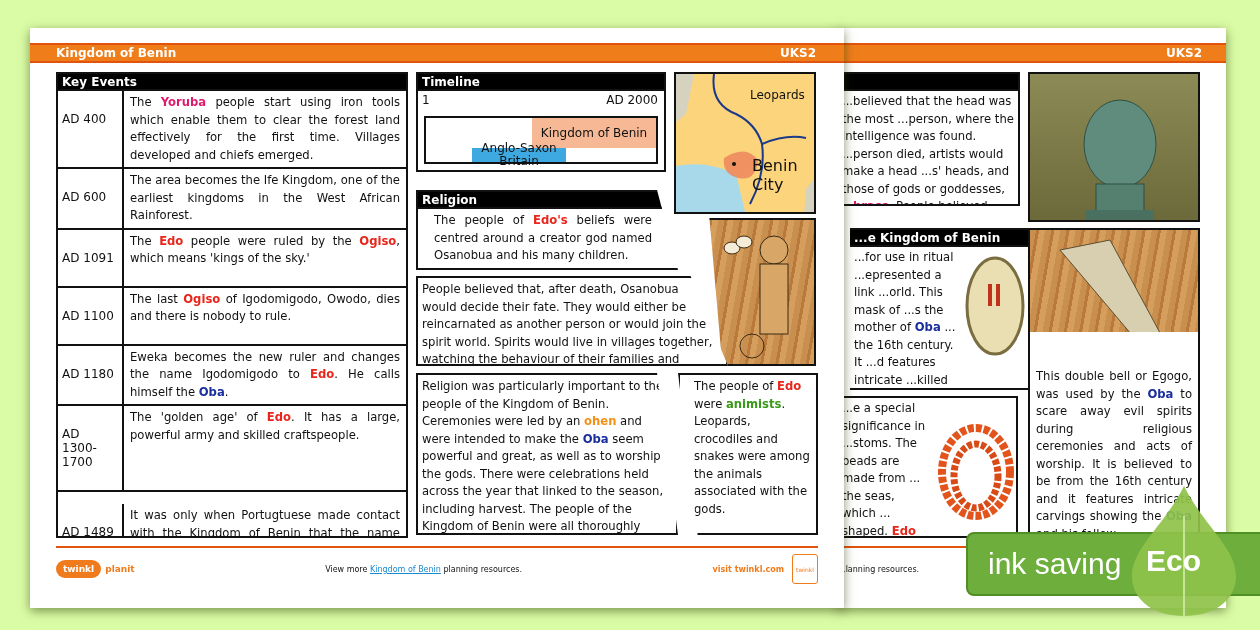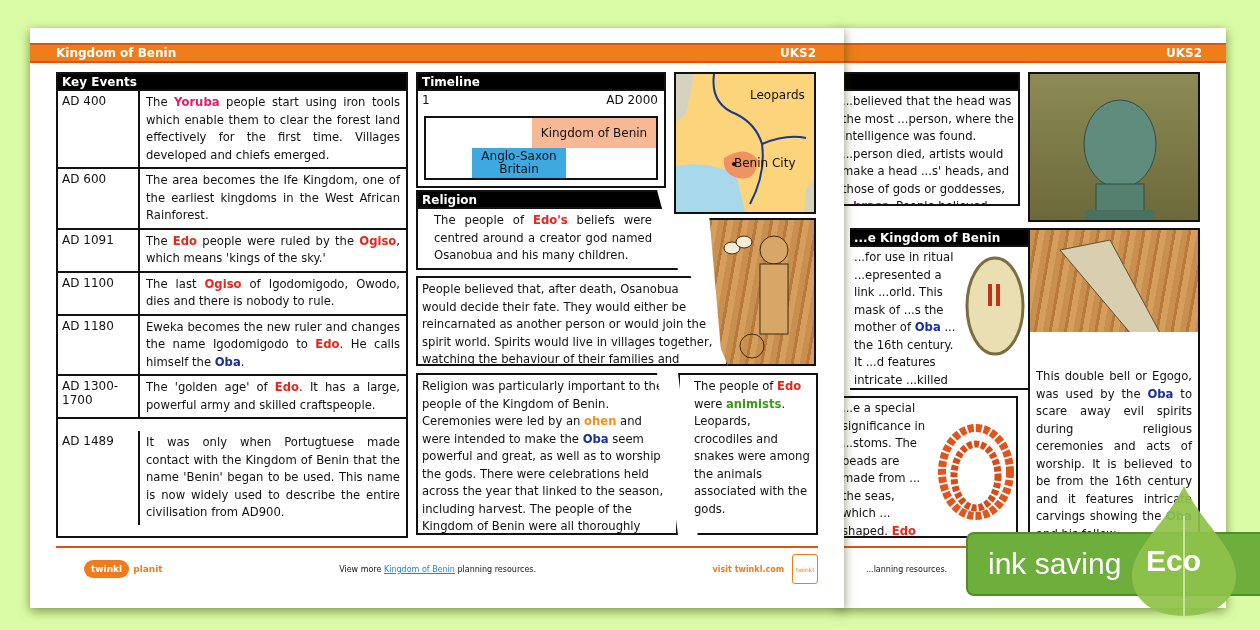--- a/index.html
+++ b/index.html
@@ -39,45 +39,45 @@
   .red { color: #e8261b; font-weight: bold; }
   .pink { color: #dd1c6e; font-weight: bold; }
   .blue { color: #1a2f9c; font-weight: bold; }
   .orange { color: #f39015; font-weight: bold; }
   .green { color: #3a9a1a; font-weight: bold; }
 
   
   .events { left: 26px; top: 44px; width: 352px; height: 466px; }
   .ev-row { display: flex; border-bottom: 2px solid #111; }
   .ev-row:last-child { border-bottom: none; margin-top: 12px; }
-  .ev-date { width: 82px; border-right: 2px solid #111; padding: 3px 4px; font-size: 12px; font-weight: normal; }
+  .ev-date { width: 66px; border-right: 2px solid #111; padding: 21px 4px; font-size: 12px; font-weight: normal; }
   .ev-desc { flex: 1; padding: 3px 6px; text-align: justify; }
 
   
-  .timeline { left: 386px; top: 44px; width: 250px; height: 116px; }
+  .timeline { left: 386px; top: 44px; width: 250px; height: 100px; }
   .tl-axis { display: flex; justify-content: space-between; font-size: 12px; padding: 2px 6px 0 4px; }
   .tl-chart { position: absolute; left: 6px; right: 6px; top: 42px; bottom: 6px; border: 2px solid #111; }
   .tl-bar { position: absolute; font-size: 12px; text-align: center; line-height: 13px; display: flex; align-items: center; justify-content: center; }
   .tl-benin { left: 106px; right: 0; top: 0; height: 30px; background: #f7b995; }
   .tl-anglo { left: 46px; width: 94px; top: 30px; bottom: 0; background: #3ea8e0; }
 
   
   .map { left: 644px; top: 44px; width: 142px; height: 142px; background: #fcd47c; }
   .religion1 { left: 386px; top: 162px; width: 262px; height: 80px; clip-path: polygon(0 0, 92% 0, 100% 100%, 0 100%); border-right: none; }
   .religion2 { left: 386px; top: 248px; width: 312px; height: 90px; }
   .religion3 { left: 386px; top: 345px; width: 262px; height: 162px; }
   .animists { left: 648px; top: 345px; width: 140px; height: 162px; }
 
   .img-panel { position: absolute; overflow: hidden; border: 2px solid #111; }
   .wood { background: repeating-linear-gradient(100deg, #c98f4e 0 6px, #b8793a 6px 9px, #d59e5d 9px 15px); }
   .stone { background: linear-gradient(#8c8a55, #6c6a3a); }
 
   
   .footer-line { position: absolute; left: 26px; right: 26px; top: 518px; height: 2px; background: #e2540d; }
-  .footer { position: absolute; left: 26px; right: 26px; top: 524px; height: 34px; display: flex; align-items: center; justify-content: space-between; font-size: 8px; margin-left: 28px; }
+  .footer { position: absolute; left: 26px; right: 26px; top: 524px; height: 34px; display: flex; align-items: center; justify-content: space-between; font-size: 8px; }
   .logo { display: flex; align-items: center; gap: 4px; }
   .logo-blob { background: #f07b1c; color: #fff; font-weight: bold; font-size: 9px; border-radius: 12px; padding: 4px 7px; }
   .planit { color: #f07b1c; font-weight: bold; font-size: 9px; }
   .footer-link { color: #1a8ad0; text-decoration: underline; }
   .visit { color: #f07b1c; font-weight: bold; font-size: 8px; }
   .badge { width: 26px; height: 30px; border: 1px solid #f07b1c; border-radius: 3px; display: flex; align-items: center; justify-content: center; font-size: 6px; color: #f07b1c; margin-left: 8px; }
 
   
   .bk-head { left: 0; top: 44px; width: 182px; height: 134px; }
   .bk-mask { left: 12px; top: 200px; width: 180px; height: 162px; }
@@ -204,21 +204,21 @@
     <svg width="142" height="142" style="position:absolute;left:0;top:0;">
       <path d="M0,92 Q30,86 60,100 L70,142 L0,142 Z" fill="#a8d9ea"></path>
       <path d="M0,0 L18,0 L10,40 L0,48 Z" fill="#d6d2c0"></path>
       <path d="M142,100 L130,115 L128,142 L142,142 Z" fill="#d6d2c0"></path>
       <path d="M38,0 Q34,30 60,40 Q80,50 86,70 Q90,100 74,130" stroke="#1b3a8a" stroke-width="2" fill="none"></path>
       <path d="M86,70 Q110,60 130,64" stroke="#1b3a8a" stroke-width="2" fill="none"></path>
       <path d="M48,84 Q70,70 82,86 Q80,108 62,104 Q46,100 48,84 Z" fill="#ee8a5e" opacity="0.9"></path>
       <circle cx="58" cy="90" r="2" fill="#111"></circle>
     </svg>
     <span style="position:absolute;left:74px;top:14px;font-size:12px;">Leopards</span>
-    <span style="position:absolute;left:58px;top:82px;font-size:12px;">Benin City</span>
+    <span style="position:absolute;left:76px;top:82px;font-size:16px;">Benin City</span>
   </div>
 
   <div class="box religion1 txt">
     <div class="box-head">Religion</div>
     <div style="padding:3px 16px;width:250px;text-align:justify;"><span>The people of </span><span class="red">Edo's</span><span> beliefs were centred around a creator god named Osanobua and his many children.</span></div>
   </div>
   <div class="img-panel wood" style="left:656px;top:190px;width:130px;height:148px;clip-path:polygon(18% 0,100% 0,100% 100%,28% 100%);">
     <svg width="130" height="148">
       <ellipse cx="44" cy="28" rx="8" ry="6" fill="#f4ecd6" stroke="#3a2a14"></ellipse>
       <ellipse cx="56" cy="22" rx="8" ry="6" fill="#f4ecd6" stroke="#3a2a14"></ellipse>

